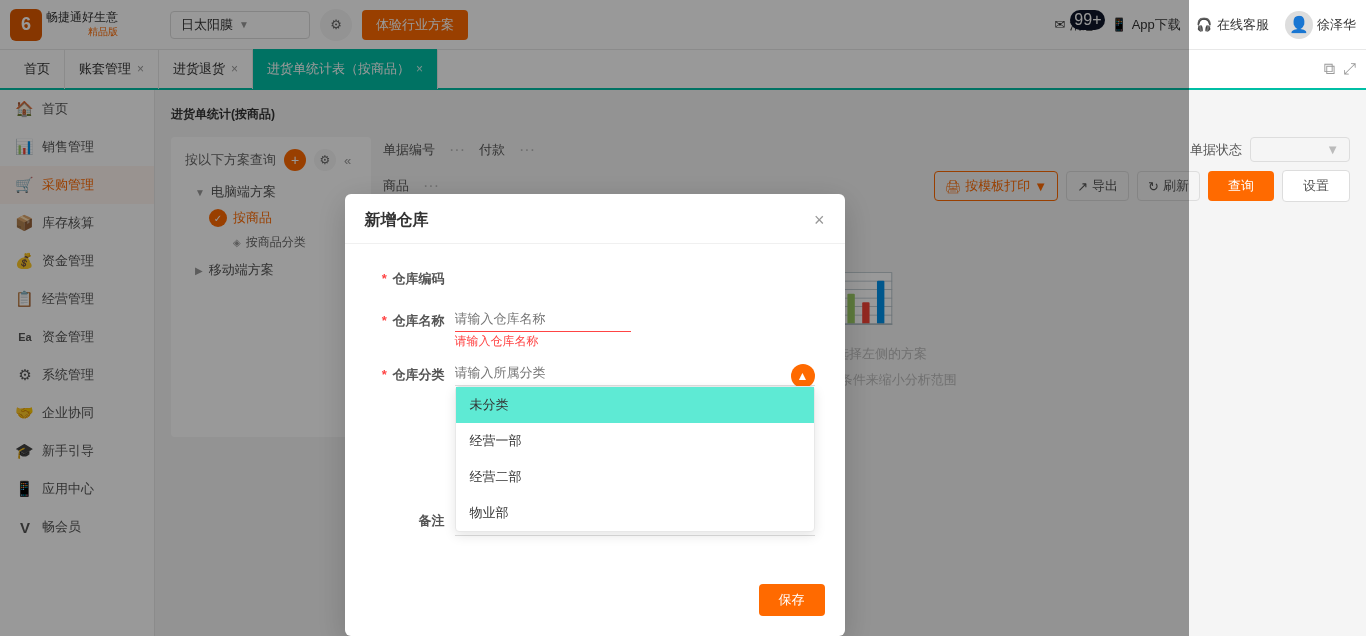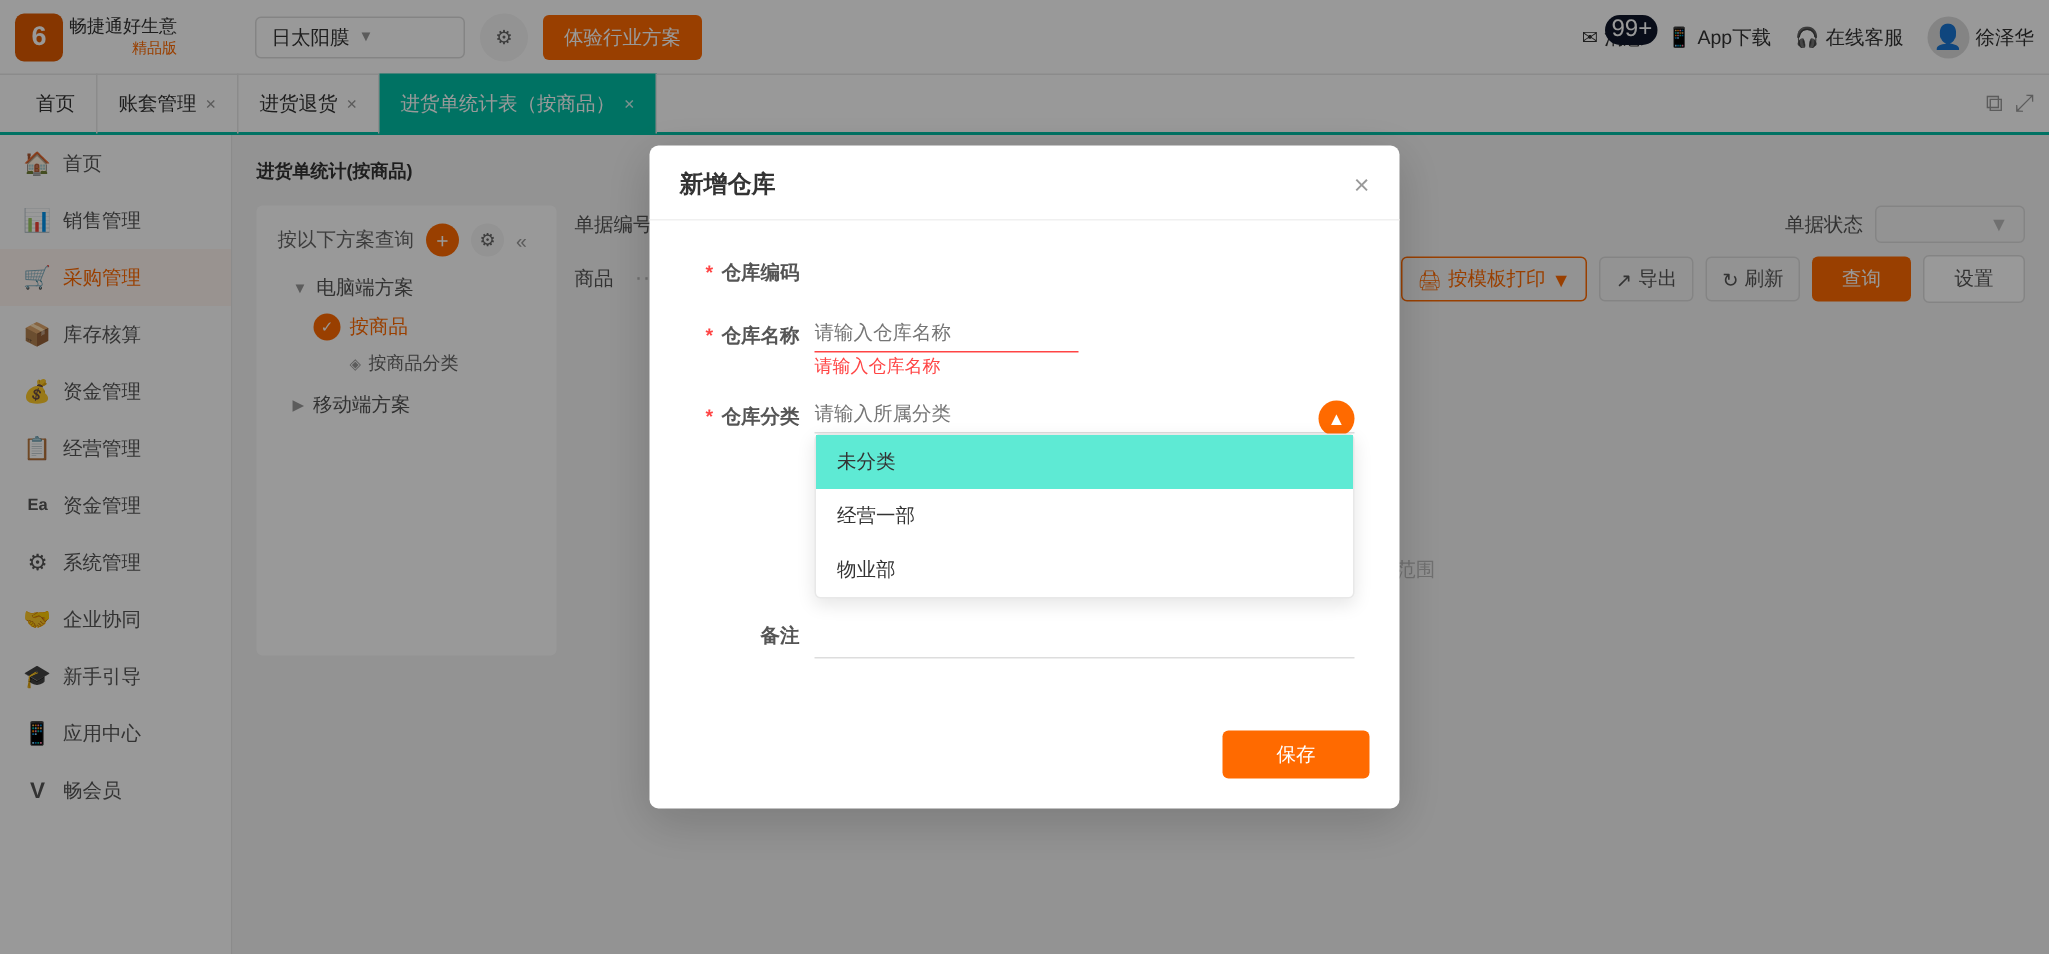--- a/index.html
+++ b/index.html
@@ -56,21 +56,21 @@
     .refresh-btn { display: flex; align-items: center; gap: 4px; border: 1px solid #ddd; color: #555; border-radius: 4px; padding: 5px 10px; cursor: pointer; font-size: 13px; }
     .query-btn { background: #ff6a00; color: #fff; border: none; border-radius: 4px; padding: 6px 20px; cursor: pointer; font-size: 13px; }
     .set-btn { background: #fff; color: #555; border: 1px solid #ddd; border-radius: 4px; padding: 6px 20px; cursor: pointer; font-size: 13px; }
     .field-label { color: #555; font-size: 13px; }
     .dots { color: #bbb; font-size: 16px; cursor: pointer; }
 
     
     .empty-state { display: flex; flex-direction: column; align-items: center; justify-content: center; padding: 60px 0; color: #bbb; font-size: 13px; gap: 8px; }
 
     
-    .overlay { position: fixed; top: 0; left: 0; width: 1366px; height: 636px; background: rgba(0,0,0,0.4); z-index: 100; display: flex; align-items: center; justify-content: center; }
+    .overlay { position: fixed; top: 0; left: 0; width: 1189px; height: 636px; background: rgba(0,0,0,0.4); z-index: 100; display: flex; align-items: flex-end; justify-content: center; }
 
     
     .modal { background: #fff; border-radius: 6px; width: 500px; box-shadow: 0 8px 32px rgba(0,0,0,0.18); position: relative; }
     .modal-header { display: flex; align-items: center; justify-content: space-between; padding: 16px 20px 12px; border-bottom: 1px solid #f0f0f0; }
     .modal-title { font-size: 16px; font-weight: bold; color: #333; }
     .modal-close { color: #999; font-size: 18px; cursor: pointer; }
     .modal-body { padding: 20px 30px; }
     .form-row { display: flex; align-items: flex-start; margin-bottom: 18px; position: relative; }
     .form-label { width: 80px; font-size: 13px; color: #555; padding-top: 6px; text-align: right; padding-right: 10px; flex-shrink: 0; font-weight: bold; }
     .required { color: #ff4444; margin-right: 2px; }
@@ -78,21 +78,21 @@
     .form-input.error { border-bottom: 1px solid #ff4444; }
     .error-msg { color: #ff4444; font-size: 12px; position: absolute; bottom: -18px; left: 90px; }
     .category-input-wrap { flex: 1; position: relative; }
     .category-input { width: 100%; border: none; border-bottom: 1px solid #ddd; padding: 5px 0; font-size: 13px; color: #999; outline: none; }
     .cat-arrow { position: absolute; right: 0; top: 4px; width: 24px; height: 24px; background: #ff6a00; border-radius: 50%; display: flex; align-items: center; justify-content: center; color: #fff; font-size: 12px; cursor: pointer; }
     .dropdown-list { position: absolute; top: 100%; left: 0; width: 100%; background: #fff; border: 1px solid #e8e8e8; border-radius: 4px; box-shadow: 0 4px 12px rgba(0,0,0,0.1); z-index: 200; }
     .dropdown-item { padding: 9px 14px; cursor: pointer; font-size: 13px; color: #333; }
     .dropdown-item.highlighted { background: #5eead4; }
     .textarea-input { flex: 1; border: none; border-bottom: 1px solid #ddd; padding: 5px 0; font-size: 13px; color: #333; outline: none; resize: none; height: 30px; }
     .modal-footer { display: flex; justify-content: flex-end; padding: 10px 20px 20px; gap: 10px; }
-    .save-btn { background: #ff6a00; color: #fff; border: none; border-radius: 4px; padding: 7px 36px; cursor: pointer; font-size: 13px; }
+    .save-btn { background: #ff6a00; color: #fff; border: none; border-radius: 4px; padding: 7px 20px; cursor: pointer; font-size: 13px; }
   </style>
 </head>
 <body>
 
 <div class="top-bar">
   <div class="logo-area">
     <div class="logo-icon">6</div>
     <div>
       <div class="logo-text">畅捷通好生意</div>
       <div class="logo-sub">精品版</div>
@@ -322,20 +322,21 @@
           <span class="required">*</span>
           <span>仓库分类</span>
         </div>
         <div class="category-input-wrap">
           <input class="category-input" type="text" placeholder="请输入所属分类" style="">
           <div class="cat-arrow">▲</div>
           
           <div class="dropdown-list">
             <div class="dropdown-item highlighted">未分类</div>
             <div class="dropdown-item">经营一部</div>
+            <div class="dropdown-item">经营二部</div>
             <div class="dropdown-item">物业部</div>
           </div>
         </div>
       </div>
 
       <div class="form-row" style="margin-top:120px;">
         <div class="form-label">
           <span>备注</span>
         </div>
         <textarea class="textarea-input" style=""></textarea>

